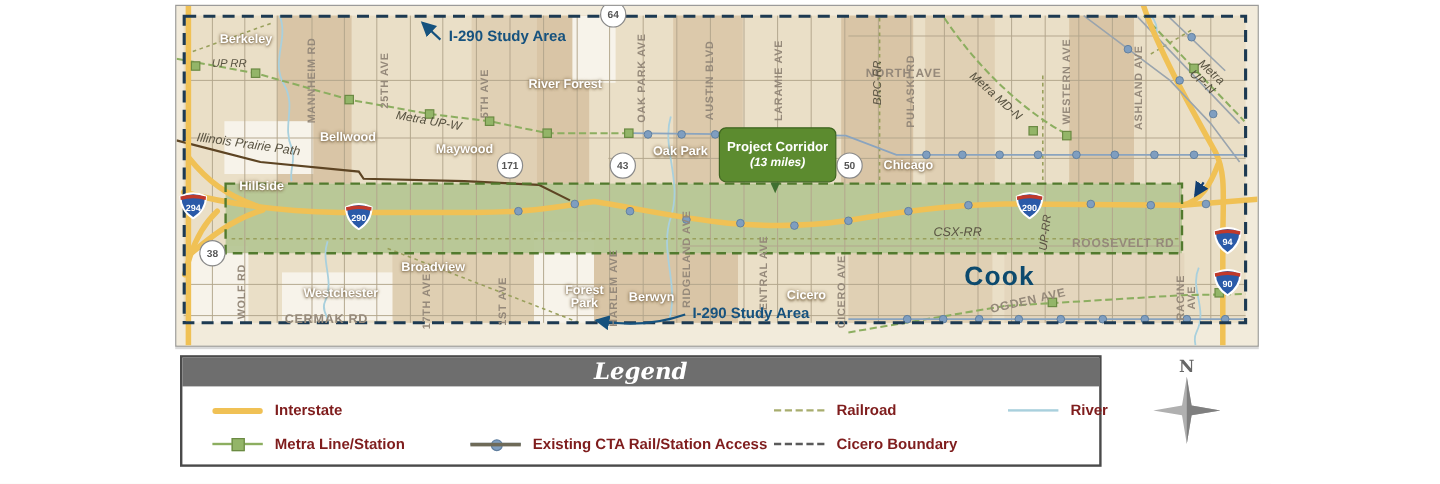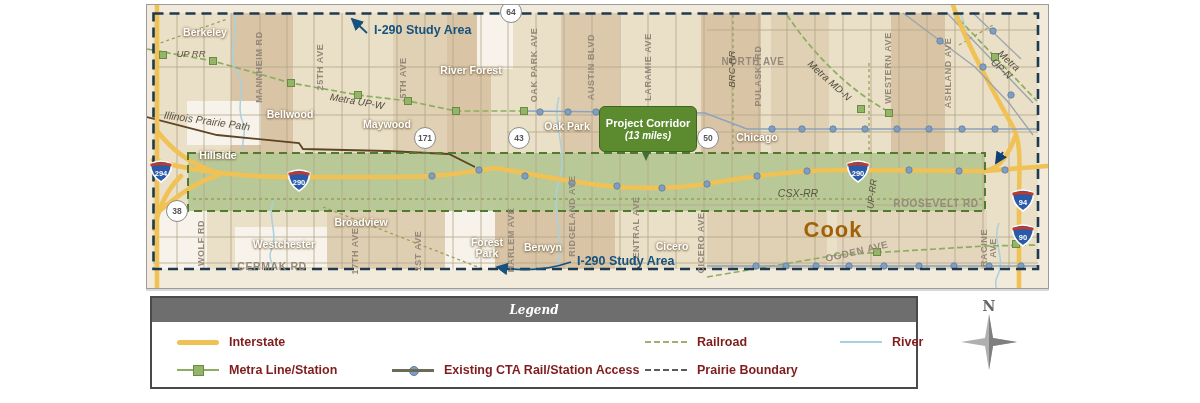--- a/index.html
+++ b/index.html
@@ -10,40 +10,40 @@
              border:1px solid #9b9b9b;background:#f2ebdb;overflow:hidden;box-shadow:0 2px 0 rgba(0,0,0,.15);}
   .map-frame svg{position:absolute;left:0;top:0;}
   #map-labels{position:absolute;left:0;top:0;width:100%;height:100%;}
   .map-lbl{position:absolute;transform:translate(-50%,-50%) rotate(var(--r,0deg));
            white-space:pre-line;text-align:center;line-height:1.05;pointer-events:none;}
   .k-city{color:#fff;font-weight:bold;font-size:10.5px;
           text-shadow:0 0 3px rgba(125,104,72,.95),0 1px 2px rgba(125,104,72,.85);}
   .k-road{color:#95897a;font-weight:bold;font-size:9px;letter-spacing:.6px;text-transform:uppercase;}
   .k-rail{color:#5a5443;font-style:italic;font-size:9.5px;}
   .k-transit{color:#55503f;font-style:italic;font-size:10px;}
-  .k-county{color:#a16207;font-weight:bold;font-size:22px;letter-spacing:1px;}
+  .k-county{color:#0c4a6e;font-weight:bold;font-size:22px;letter-spacing:1px;}
   .k-vert{--r:-90deg;}
   .study-lbl{position:absolute;color:#16527E;font-weight:bold;font-size:12.5px;white-space:nowrap;}
   .callout{position:absolute;border-radius:6px;color:#fff;text-align:center;
            display:flex;flex-direction:column;justify-content:center;line-height:1.15;}
   #project-box{left:452px;top:101px;width:96px;height:44px;background:#5c8b2f;border:1.5px solid #3e6520;}
   #project-box .l1{font-weight:bold;font-size:11px;}
   #project-box .l2{font-style:italic;font-weight:bold;font-size:10px;}
   #janebyrne-box{left:806px;top:98px;width:94px;height:49px;background:#123F72;border:1.5px solid #0b2c52;}
   #janebyrne-box div{font-size:9.5px;}
   .ishield{position:absolute;transform:translate(-50%,-50%);width:26px;height:24px;}
   .rshield{position:absolute;transform:translate(-50%,-50%);width:20px;height:20px;border-radius:50%;
            background:#fff;border:1.5px solid #8a8a8a;color:#555;font-weight:bold;font-size:8.5px;
            display:flex;align-items:center;justify-content:center;}
   
   .legend-box{position:absolute;left:150px;top:296px;width:768px;height:93px;background:#fff;
               border:2px solid #4a4a4a;box-sizing:border-box;}
   .legend-header{position:absolute;left:0;top:0;width:100%;height:24px;background:#6e6e6e;
                  display:flex;align-items:center;justify-content:center;}
-  .legend-title{color:#fff;font-family:"DejaVu Serif",serif;font-style:italic;font-weight:bold;font-size:12px;}
+  .legend-title{color:#fff;font-family:"DejaVu Serif",serif;font-style:italic;font-weight:bold;font-size:19px;}
   .legend-body{position:absolute;left:0;top:24px;width:100%;height:65px;}
   .leg-item{position:absolute;display:flex;align-items:center;gap:10px;height:16px;}
   .leg-label{font-size:12.5px;font-weight:600;color:#7f1d1d;white-space:nowrap;}
   .sw{position:relative;display:inline-block;width:42px;height:14px;flex:0 0 42px;}
   .sw::before{content:'';position:absolute;left:0;right:0;top:6px;}
   .sw-interstate::before{top:5px;height:5px;background:#F0C155;border-radius:3px;}
   .sw-metra::before{height:2px;background:#8CAE60;}
   .sw-metra::after{content:'';position:absolute;left:16px;top:2px;width:9px;height:9px;
                    background:#93B568;border:1px solid #6b8a43;}
   .sw-cta::before{height:2px;background:#8AA4BF;}
@@ -329,21 +329,21 @@
         </div>
         <div class="leg-item" style="left: 240px; top: 40px;">
           <span class="sw sw-trail"></span>
         </div>
         <div class="leg-item" style="left: 493px; top: 12px;">
           <span class="sw sw-railroad"></span>
           <span class="leg-label">Railroad</span>
         </div>
         <div class="leg-item" style="left: 493px; top: 40px;">
           <span class="sw sw-county"></span>
-          <span class="leg-label">Prairie Boundary</span>
+          <span class="leg-label">Cicero Boundary</span>
         </div>
         <div class="leg-item" style="left: 688px; top: 12px;">
           <span class="sw sw-river"></span>
           <span class="leg-label">River</span>
         </div>
       </div>
   </div>
 
   <div class="compass">
     <span class="compass-n">N</span>

